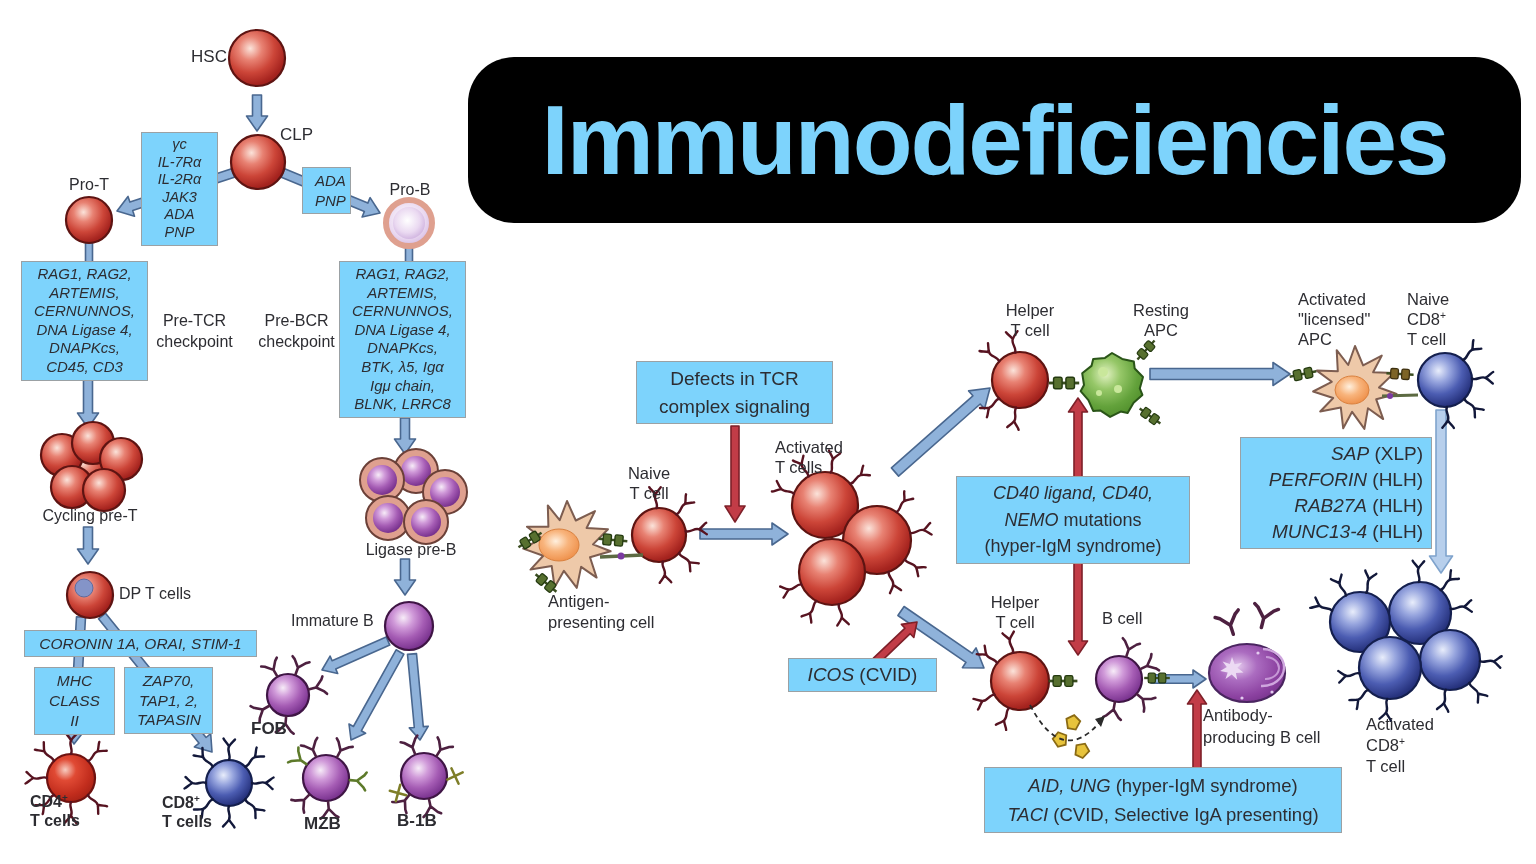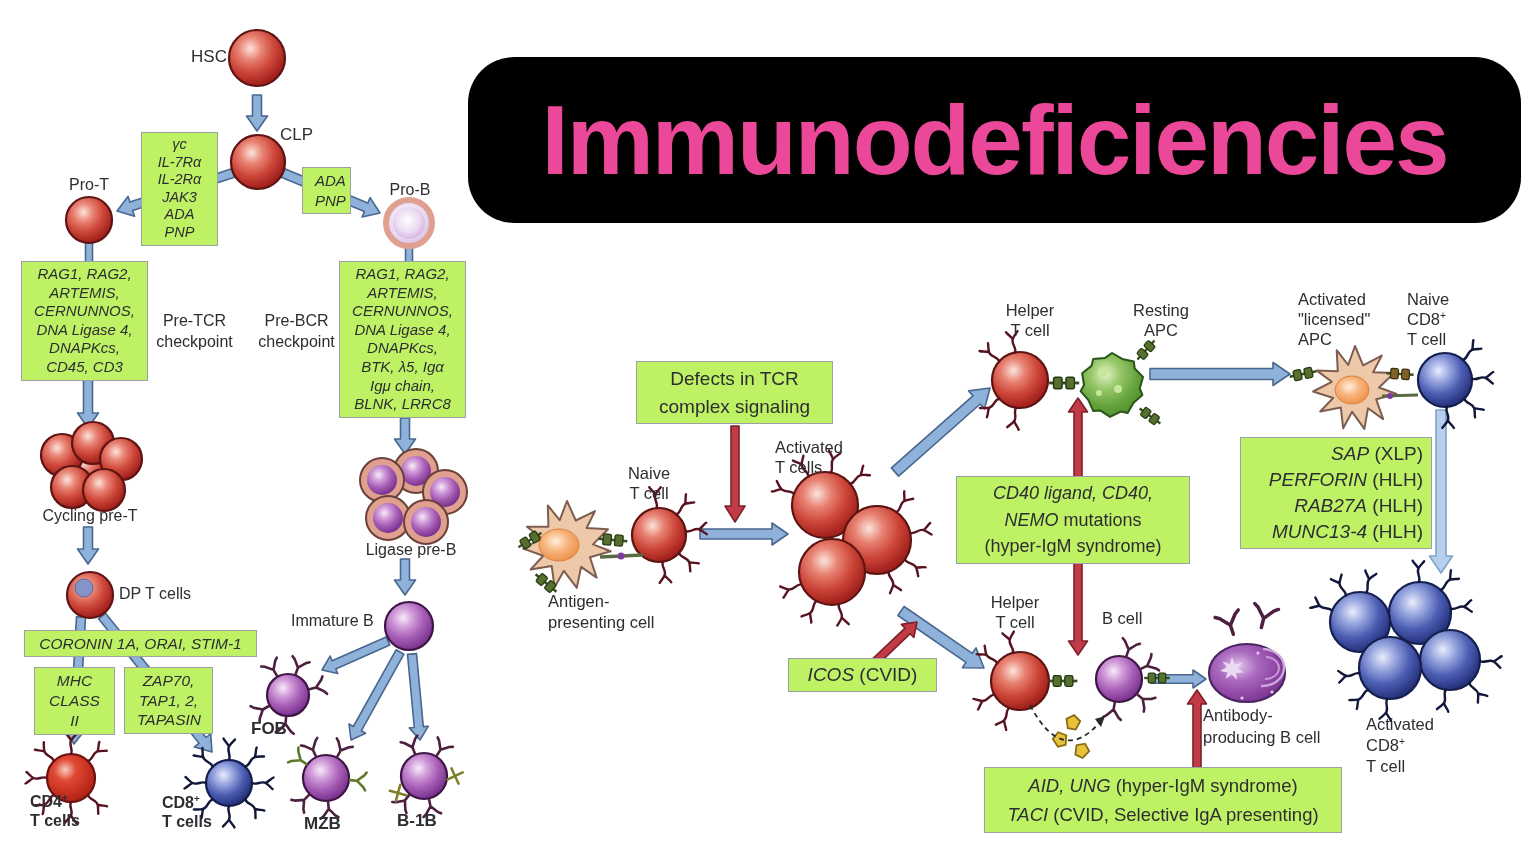--- a/index.html
+++ b/index.html
@@ -1,28 +1,28 @@
 <!DOCTYPE html>
 <html><head>
 <meta charset="utf-8">
 <style>
   html,body{margin:0;padding:0;background:#fff;}
   #canvas{position:relative;width:1536px;height:864px;background:#ffffff;overflow:hidden;
           font-family:"Liberation Sans",sans-serif;}
   #art{position:absolute;left:0;top:0;}
   .lbl{position:absolute;color:#2d2d32;line-height:1.22;}
   .c{text-align:center}.r{text-align:right}.b{font-weight:bold}
-  .gbox{position:absolute;border:1.6px solid #9ba1a4;background:#bef264;color:#2d2d32;
+  .gbox{position:absolute;border:1.6px solid #9ba1a4;background:#7dd3fc;color:#2d2d32;
         text-align:center;font-style:italic;padding:3px 12px;box-sizing:border-box;}
   .gbox.rm{font-style:normal;}
   .gbox.ra{text-align:right;}
   sup{font-size:62%;line-height:0;}
   .banner{position:absolute;left:468px;top:57px;width:1053px;height:166px;background:#000;
           border-radius:46px;display:flex;align-items:center;justify-content:center;}
-  .banner span{color:#ec4899;font-size:98px;font-weight:bold;letter-spacing:-2px;white-space:nowrap;}
+  .banner span{color:#7dd3fc;font-size:98px;font-weight:bold;letter-spacing:-2px;white-space:nowrap;}
 </style>
 </head>
 <body>
 
 <div id="canvas">
 
   <svg id="art" width="1536" height="864" viewBox="0 0 1536 864">
     <defs>
       <radialGradient id="gR" cx="38%" cy="33%" r="75%">
         <stop offset="0%" stop-color="#fbe3da"></stop>

